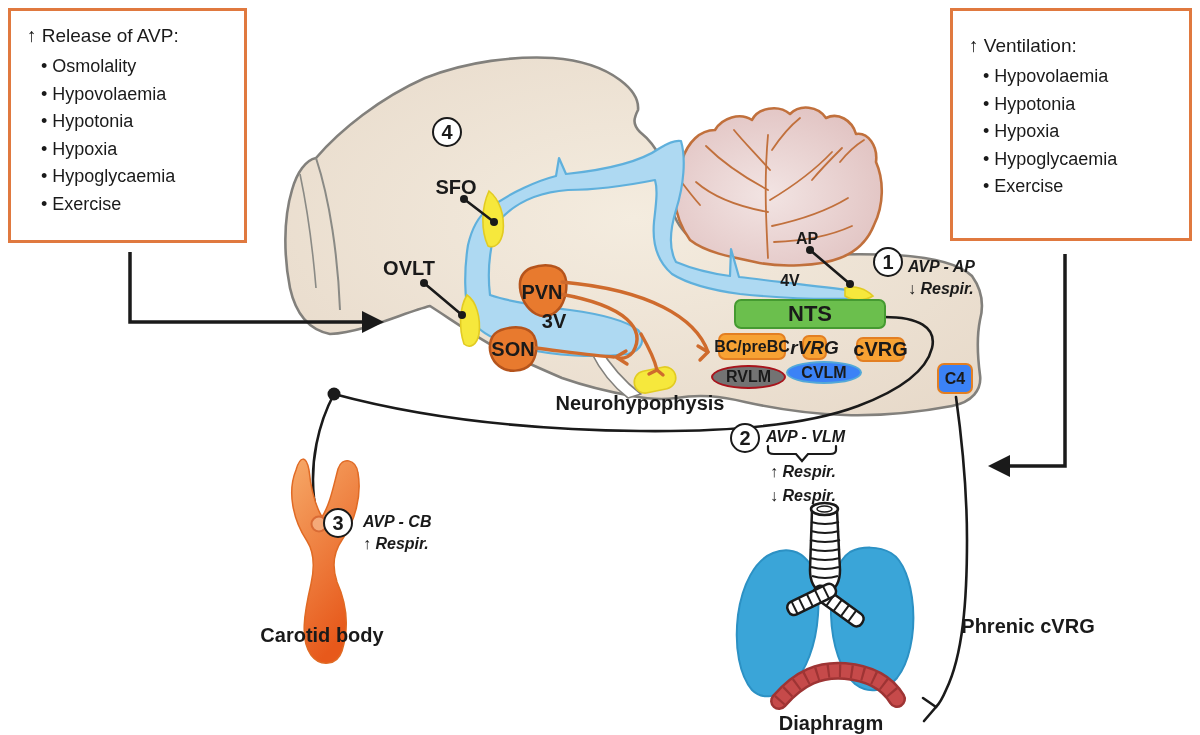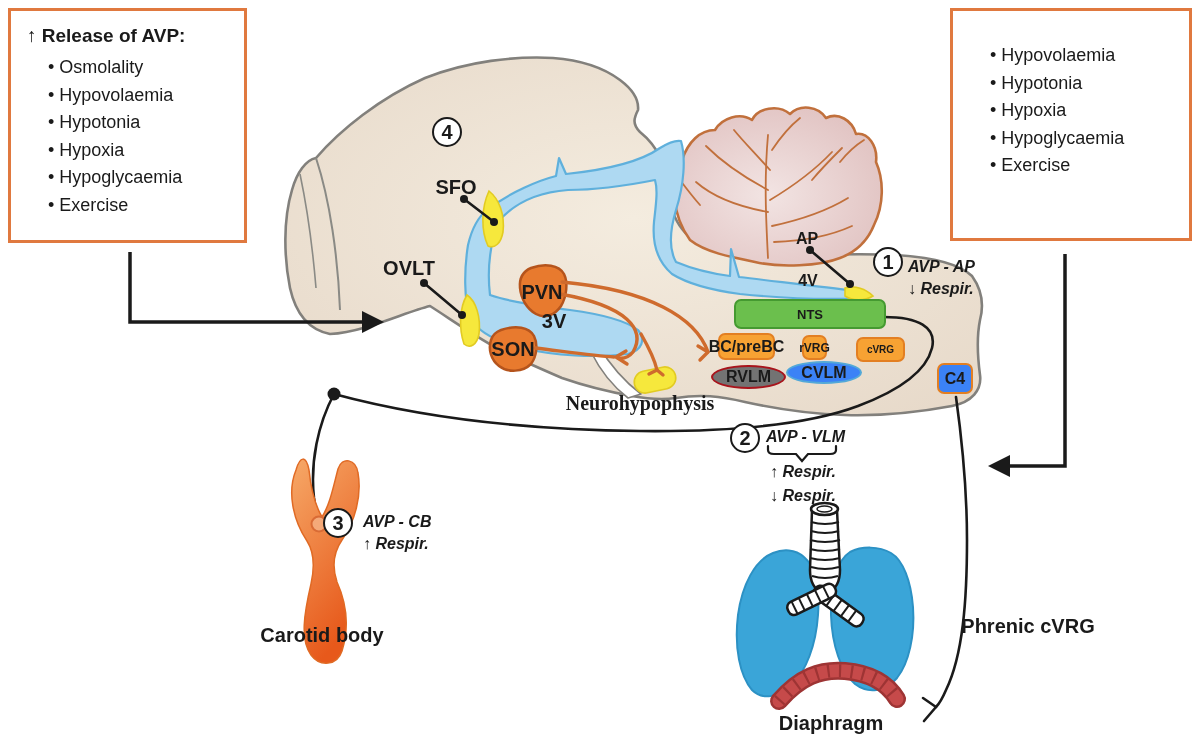--- a/index.html
+++ b/index.html
@@ -2,22 +2,22 @@
 <html><head>
 <meta charset="utf-8">
 <style>
   html,body{margin:0;padding:0;background:#ffffff;}
   .stage{position:relative;width:1200px;height:735px;background:#ffffff;overflow:hidden;
          font-family:"Liberation Sans","DejaVu Sans",sans-serif;color:#1a1a1a;}
   .stage svg{position:absolute;left:0;top:0;}
 
   .info-box{position:absolute;background:#ffffff;border:3px solid #e0793f;box-sizing:border-box;
             padding:14px 10px 10px 16px;}
-  .info-box .title{font-weight:700;font-size:19px;white-space:nowrap;margin-bottom:6px;}
-  .info-box ul{list-style:none;margin:7px;padding:0 0 0 14px;}
+  .info-box .title{font-weight:400;font-size:19px;white-space:nowrap;margin-bottom:6px;}
+  .info-box ul{list-style:none;margin:0;padding:0 0 0 14px;}
   .info-box li{font-size:18px;line-height:27.5px;white-space:nowrap;}
   .info-box li::before{content:"• ";}
 
   .lbl{position:absolute;font-weight:700;font-size:20px;white-space:nowrap;
        transform:translate(-50%,-50%);}
   .lbl.small{font-size:16px;}
 
   .node{position:absolute;box-sizing:border-box;display:flex;align-items:center;justify-content:center;
         font-weight:700;font-size:16px;white-space:nowrap;}
   .node.rect{border-radius:7px;}
@@ -219,42 +219,43 @@
       <li>Osmolality</li>
       <li>Hypovolaemia</li>
       <li>Hypotonia</li>
       <li>Hypoxia</li>
       <li>Hypoglycaemia</li>
       <li>Exercise</li>
     </ul>
   </div>
 
   <div class="info-box" style="left:950px;top:8px;width:242px;height:233px;padding-top:24px;">
+    <div class="title">↑ Ventilation:</div>
     <ul>
       <li>Hypovolaemia</li>
       <li>Hypotonia</li>
       <li>Hypoxia</li>
       <li>Hypoglycaemia</li>
       <li>Exercise</li>
     </ul>
   </div>
 
   <div class="lbl" style="left:456px;top:187px;">SFO</div>
   <div class="lbl" style="left:409px;top:268px;">OVLT</div>
   <div class="lbl" style="left:542px;top:292px;">PVN</div>
   <div class="lbl" style="left:513px;top:349px;">SON</div>
   <div class="lbl" style="left:554px;top:321px;">3V</div>
-  <div class="lbl small" style="left:790px;top:281px;margin-left:18px;">4V</div>
+  <div class="lbl small" style="left:790px;top:281px;">4V</div>
   <div class="lbl small" style="left:807px;top:239px;">AP</div>
-  <div class="lbl" style="left:640px;top:403px;font-family:Liberation Serif, serif;">Neurohypophysis</div>
-
-  <div class="node rect" style="left:734px;top:299px;width:152px;height:30px;background:#6bbf4d;border:2.5px solid #459a31;font-size:13px;">NTS</div>
-  <div class="node rect" style="left:718px;top:333px;width:57px;height:27px;background:#f7a233;border:2.5px solid #e37f22;">BC/preBC</div>
-  <div class="node rect" style="left:802px;top:335px;width:25px;height:25px;background:#f7a233;border:2.5px solid #e37f22;font-size:12px;">rVRG</div>
-  <div class="node rect" style="left:856px;top:337px;width:49px;height:25px;background:#f7a233;border:2.5px solid #e37f22;font-size:10px;">cVRG</div>
+  <div class="lbl" style="left:640px;top:403px;">Neurohypophysis</div>
+
+  <div class="node rect" style="left:734px;top:299px;width:152px;height:30px;background:#6bbf4d;border:2.5px solid #459a31;font-size:22px;">NTS</div>
+  <div class="node rect" style="left:718px;top:333px;width:68px;height:27px;background:#f7a233;border:2.5px solid #e37f22;">BC/preBC</div>
+  <div class="node rect" style="left:802px;top:335px;width:25px;height:25px;background:#f7a233;border:2.5px solid #e37f22;font-size:19px;font-style:italic;">rVRG</div>
+  <div class="node rect" style="left:856px;top:337px;width:49px;height:25px;background:#f7a233;border:2.5px solid #e37f22;font-size:20px;">cVRG</div>
   <div class="node ellipse" style="left:711px;top:365px;width:75px;height:24px;background:#737373;border:2.5px solid #a8141c;">RVLM</div>
   <div class="node ellipse" style="left:786px;top:361px;width:76px;height:23px;background:#3b82f6;border:2.5px solid #52a8d8;">CVLM</div>
   <div class="node rect" style="left:937px;top:363px;width:36px;height:31px;background:#3b82f6;border:2.5px solid #e37f22;">C4</div>
 
   <div class="num-circle" style="left:873px;top:247px;">1</div>
   <div class="anno" style="left:908px;top:256px;">
     <div>AVP - AP</div>
     <div>↓ Respir.</div>
   </div>
 

